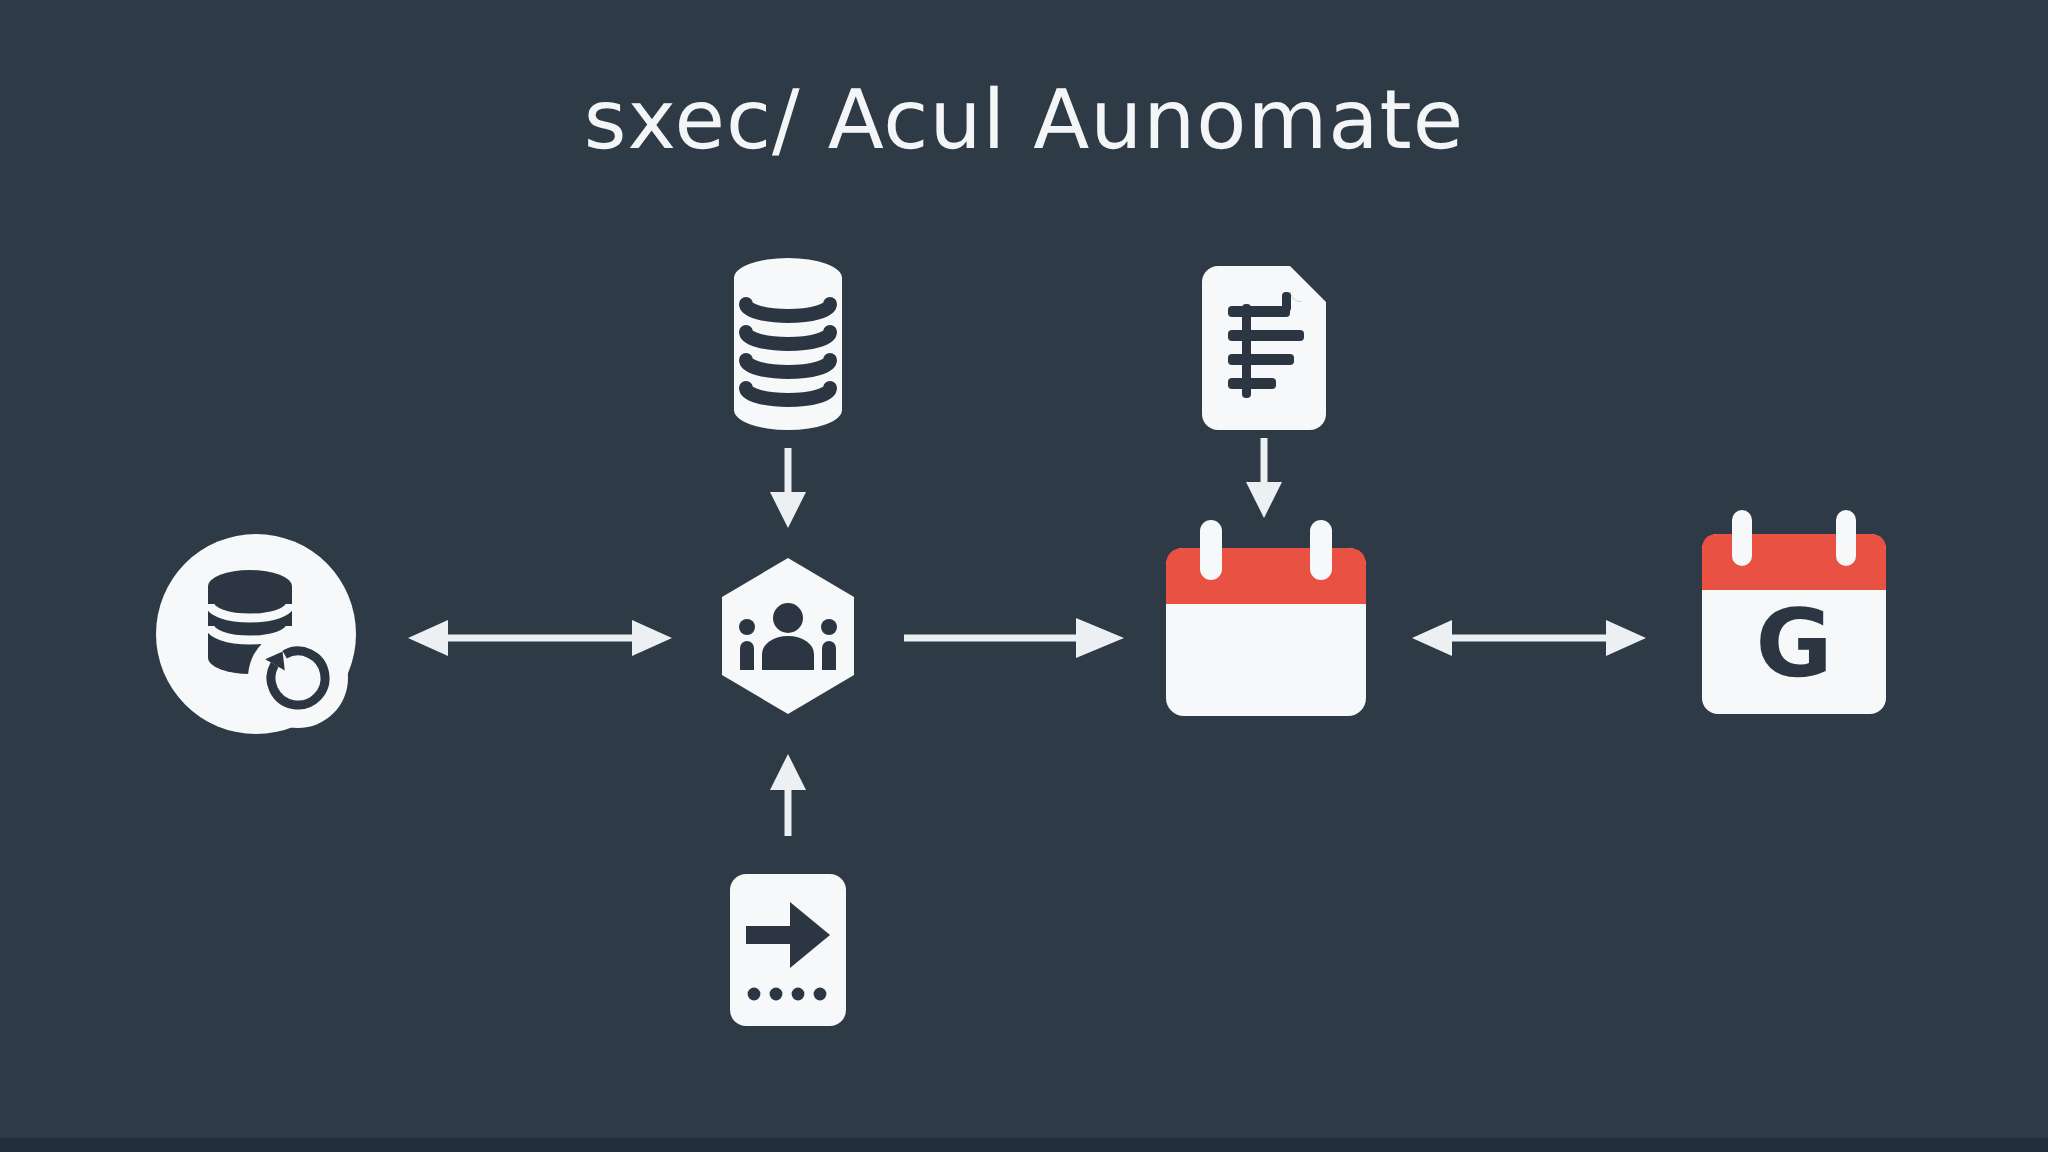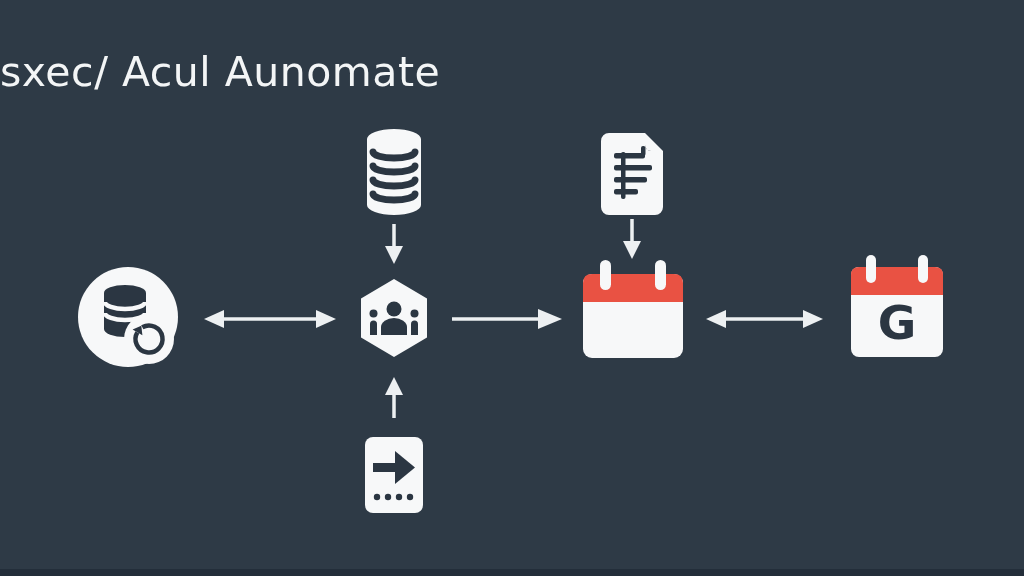--- a/index.html
+++ b/index.html
@@ -15,21 +15,22 @@
   html,body{background:var(--background-deep);}
   .canvas{
     position:relative;
     width:1024px;height:576px;
     margin:0 auto;
     background:var(--background);
     overflow:hidden;
     font-family:"DejaVu Sans","Liberation Sans",sans-serif;
   }
   .title{
-    position:absolute;left:0;top:48px;width:1024px;
+    position:absolute;left:0;top:36px;width:1024px;
+    text-align:center;
     color:var(--title);
     font-size:41px;
     font-weight:500;
     letter-spacing:.5px;
   }
   .node{position:absolute;}
   .node svg{display:block;width:100%;height:100%;}
   .arrow-layer{position:absolute;left:0;top:0;width:1024px;height:576px;}
   .gcal-letter{
     position:absolute;left:851px;top:293px;width:92px;height:58px;

